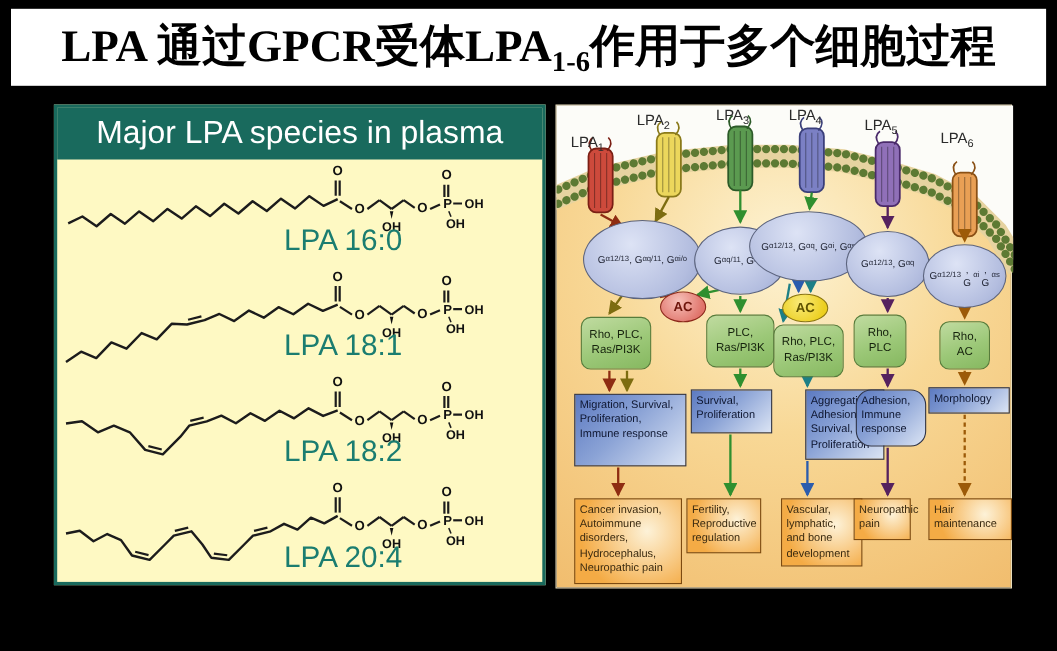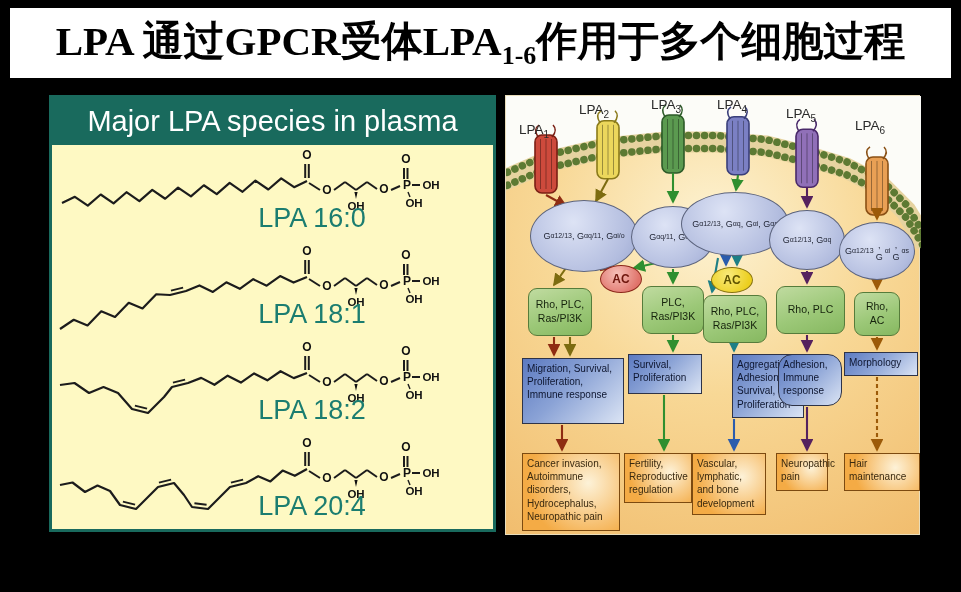--- a/index.html
+++ b/index.html
@@ -306,28 +306,28 @@
     <div class="goval" style="left:175px;top:96px;  width:108px; height:64px;">G<sub>α12/13</sub>, G<sub>αq</sub>, G<sub>αi</sub>, G<sub>αs</sub></div>
     <div class="goval" style="left:263px;top:114px; width:76px;  height:60px;">G<sub>α12/13</sub>, G<sub>αq</sub></div>
     <div class="goval" style="left:333px;top:126px; width:76px;  height:58px;">G<sub>α12/13</sub>, G<sub>αi</sub>, G<sub>αs</sub></div>
 
     <div class="ac ac-red" style="left:94px; top:169px; width:42px; height:28px;">AC</div>
     <div class="ac ac-yellow" style="left:205px;top:171px; width:42px; height:26px;">AC</div>
 
     <div class="ebox" style="left:22px; top:192px; width:64px; height:48px;">Rho, PLC, Ras/PI3K</div>
     <div class="ebox" style="left:136px;top:190px; width:62px; height:48px;">PLC, Ras/PI3K</div>
     <div class="ebox" style="left:197px;top:199px; width:64px; height:48px;">Rho, PLC, Ras/PI3K</div>
-    <div class="ebox" style="left:270px;top:190px; width:69px; height:48px;">Rho, PLC</div>
+    <div class="ebox" style="left:270px;top:190px; width:48px; height:48px;">Rho, PLC</div>
     <div class="ebox" style="left:348px;top:196px; width:46px; height:44px;">Rho, AC</div>
 
     <div class="pbox" style="left:16px; top:262px; width:102px; height:66px;">Migration, Survival, Proliferation, Immune response</div>
     <div class="pbox" style="left:122px;top:258px; width:74px;  height:40px;">Survival, Proliferation</div>
     <div class="pbox" style="left:198px;top:258px; width:72px;  height:64px;margin-left:28px;">Aggregation, Adhesion, Survival, Proliferation</div>
     <div class="pbox" style="left:272px;top:258px; width:64px;  height:52px;border-radius:14px;">Adhesion, Immune response</div>
     <div class="pbox" style="left:338px;top:256px; width:74px;  height:24px;">Morphology</div>
 
     <div class="obox" style="left:16px; top:357px; width:98px; height:78px;">Cancer invasion, Autoimmune disorders, Hydrocephalus, Neuropathic pain</div>
     <div class="obox" style="left:118px;top:357px; width:68px; height:50px;">Fertility, Reproductive regulation</div>
-    <div class="obox" style="left:186px;top:357px; width:74px; height:62px;">Vascular, lymphatic, and bone development</div>
+    <div class="obox" style="left:204px;top:357px; width:74px; height:62px;">Vascular, lymphatic, and bone development</div>
     <div class="obox" style="left:270px;top:357px; width:52px; height:38px;">Neuropathic pain</div>
     <div class="obox" style="left:338px;top:357px; width:76px; height:38px;">Hair maintenance</div>
   </div>
 </div>
 
 </body></html>

